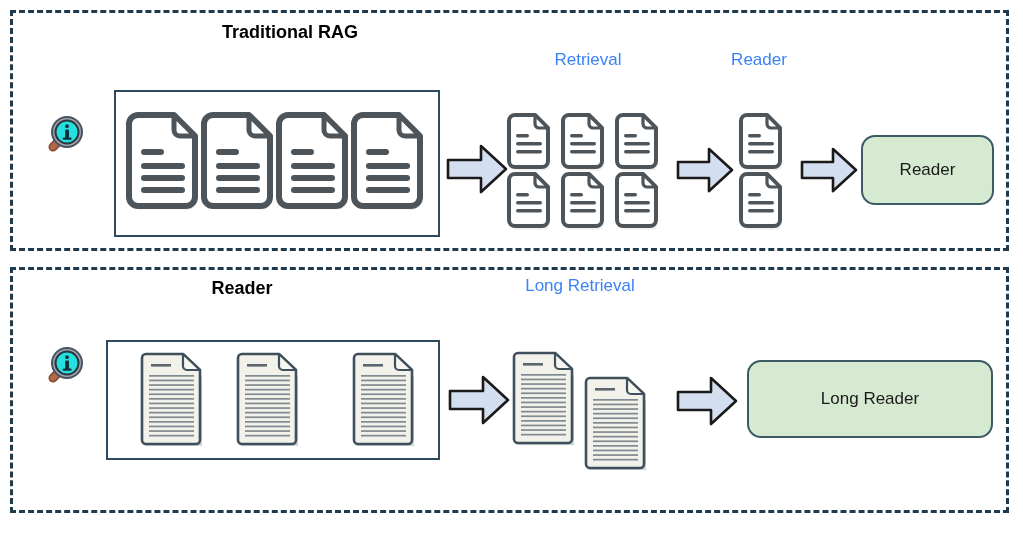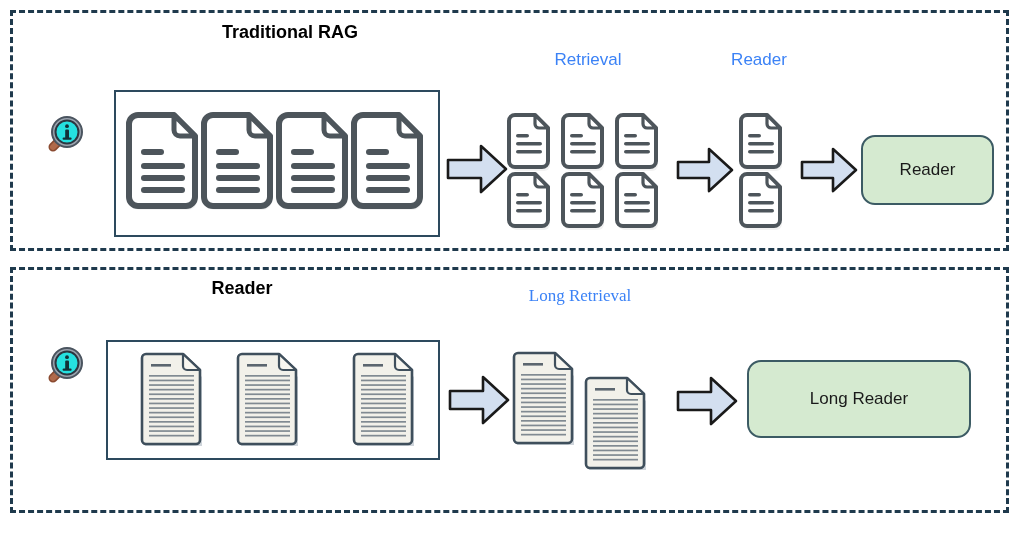--- a/index.html
+++ b/index.html
@@ -245,21 +245,21 @@
   </div>
 
   <div class="reader-box" style="left:861px; top:135px; width:133px; height:70px;">
     <span>Reader</span>
   </div>
 
   <div class="panel" id="panel-longrag"></div>
 
   <div class="panel-title" style="left:242px; top:278px;">Reader</div>
 
-  <div class="stage-label" style="left:580px; top:286px;font-family:Liberation Serif, serif;">Long Retrieval</div>
+  <div class="stage-label" style="left:580px; top:276px;">Long Retrieval</div>
 
   <div class="magnifier" style="left:40px; top:343px;">
     <svg width="48" height="48" viewBox="0 0 48 48">
       <line x1="13" y1="35" x2="21" y2="27" stroke="#8a4a30" stroke-width="9" stroke-linecap="round"></line>
       <line x1="13" y1="35" x2="21" y2="27" stroke="#b0694a" stroke-width="6" stroke-linecap="round"></line>
       <circle cx="27" cy="20" r="15" fill="#9aa3ae" stroke="#4a545f" stroke-width="2"></circle>
       <circle cx="27" cy="20" r="11.5" fill="#25e0e0" stroke="#2b3640" stroke-width="2"></circle>
       <circle cx="27" cy="14.2" r="1.9" fill="#123038"></circle>
       <rect x="25.2" y="17.4" width="3.8" height="9.6" rx="1" fill="#123038"></rect>
       <rect x="22.6" y="25.6" width="9" height="2.2" rx="1" fill="#123038"></rect>
@@ -395,17 +395,17 @@
       </g>
     </svg>
   </div>
 
   <div class="arrow" style="left:676px; top:375px;">
     <svg width="62" height="52" viewBox="0 0 62 52">
       <path d="M2 17h33V3l25 23-25 23V35H2z" fill="#d3dff0" stroke="#1a1a1a" stroke-width="2.6" stroke-linejoin="round"></path>
     </svg>
   </div>
 
-  <div class="reader-box" style="left:747px; top:360px; width:224px; height:78px;">
+  <div class="reader-box" style="left:747px; top:360px; width:246px; height:78px;">
     <span>Long Reader</span>
   </div>
 
 </div>
 
 </body></html>

